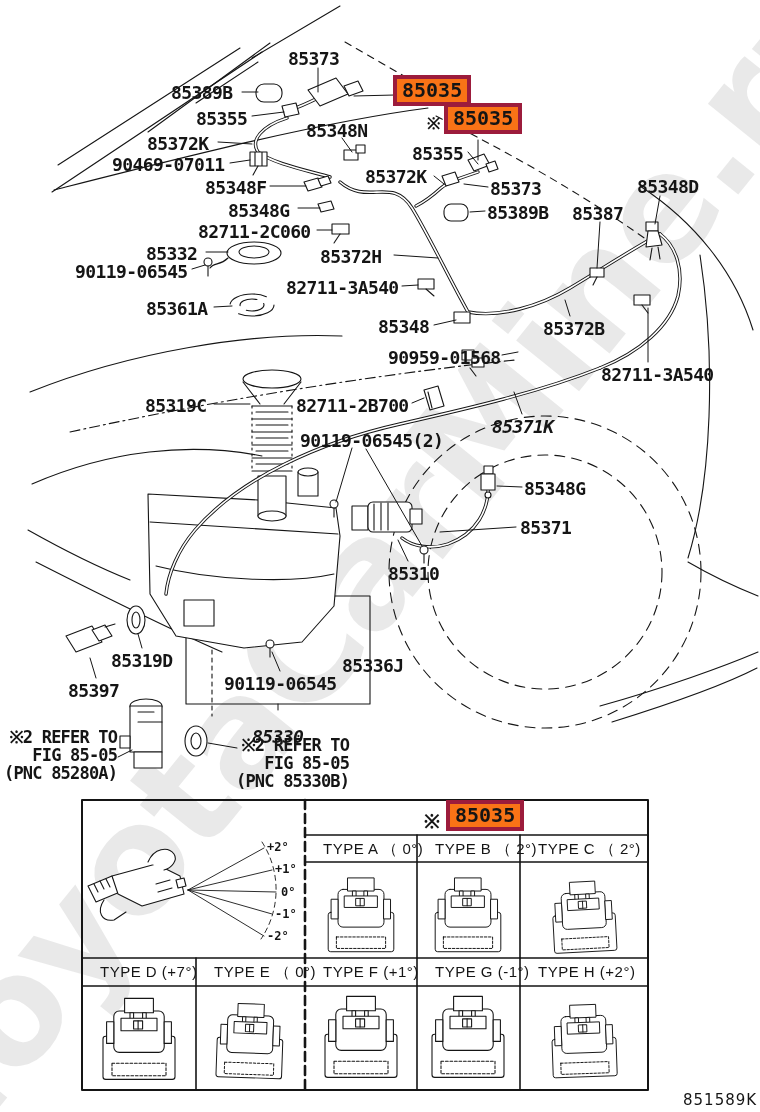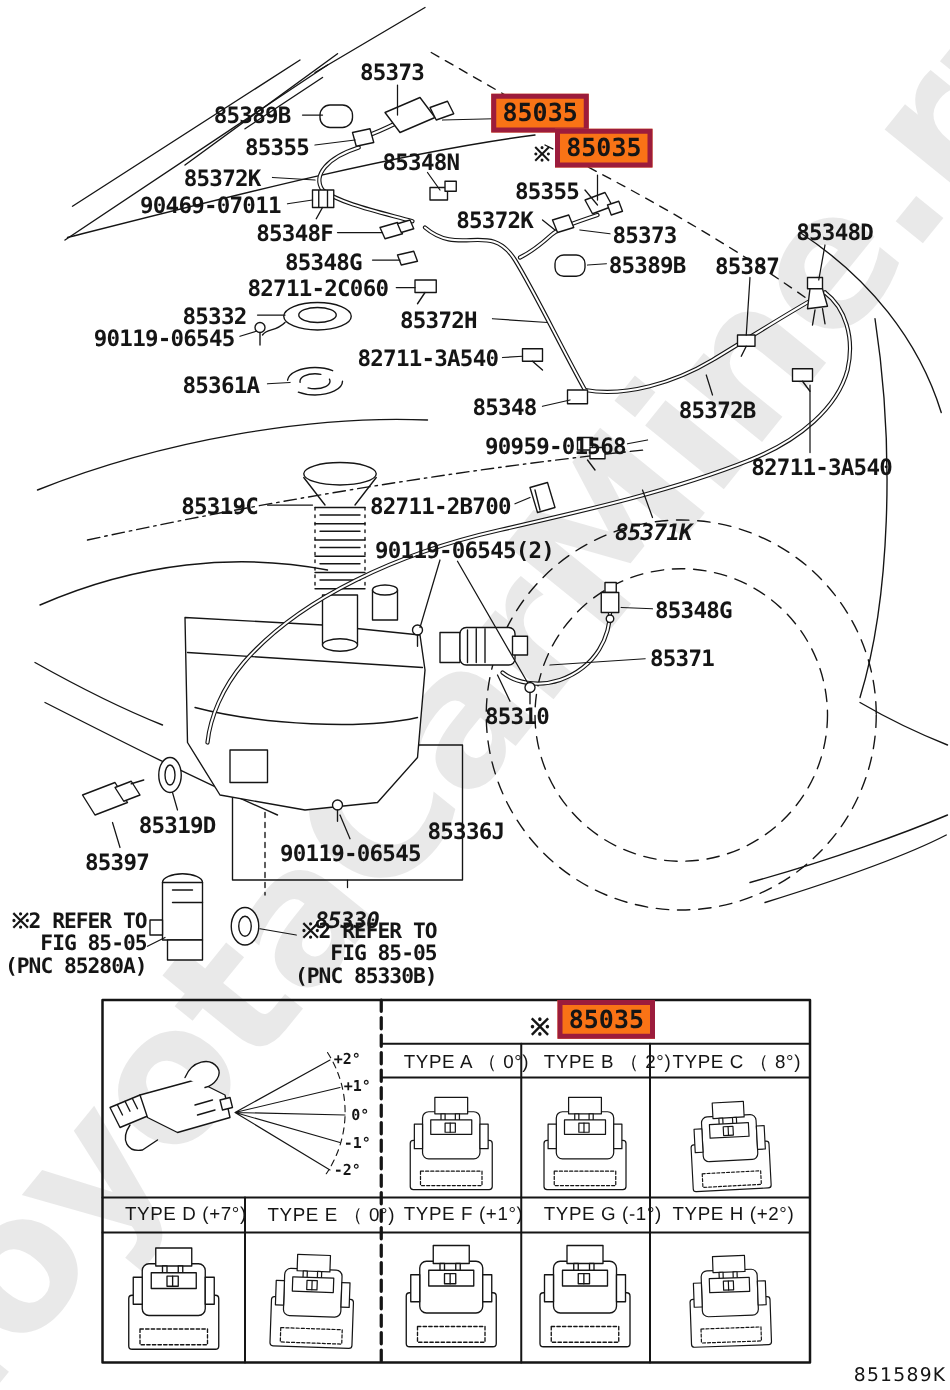--- a/index.html
+++ b/index.html
@@ -340,21 +340,21 @@
 (PNC 85280A)</div>
   <div class="note" style="left:236px;top:736px;">※2 REFER TO
 FIG 85-05
 (PNC 85330B)</div>
 
   <span class="hl-prefix" style="left:424px;top:808px;font-size:19px;">※</span>
   <div class="hl-box" style="left:446px;top:800px;">85035</div>
 
   <div class="tcell" style="left:307px;top:840px;width:110px;">TYPE A （ 0°)</div>
   <div class="tcell" style="left:419px;top:840px;width:101px;">TYPE B （ 2°)</div>
-  <div class="tcell" style="left:522px;top:840px;width:126px;">TYPE C （ 8°)</div>
+  <div class="tcell" style="left:522px;top:840px;width:126px;">TYPE C （ 2°)</div>
   <div class="tcell" style="left:84px;top:963px;width:112px;">TYPE D (+7°)</div>
   <div class="tcell" style="left:198px;top:963px;width:107px;">TYPE E （ 0°)</div>
   <div class="tcell" style="left:307px;top:963px;width:98px;">TYPE F (+1°)</div>
   <div class="tcell" style="left:419px;top:963px;width:123px;">TYPE G (-1°)</div>
   <div class="tcell" style="left:522px;top:963px;width:150px;">TYPE H (+2°)</div>
 
   <div class="angle-label" style="left:267px;top:840px;">+2°</div>
   <div class="angle-label" style="left:275px;top:862px;">+1°</div>
   <div class="angle-label" style="left:281px;top:885px;">0°</div>
   <div class="angle-label" style="left:275px;top:907px;">-1°</div>

